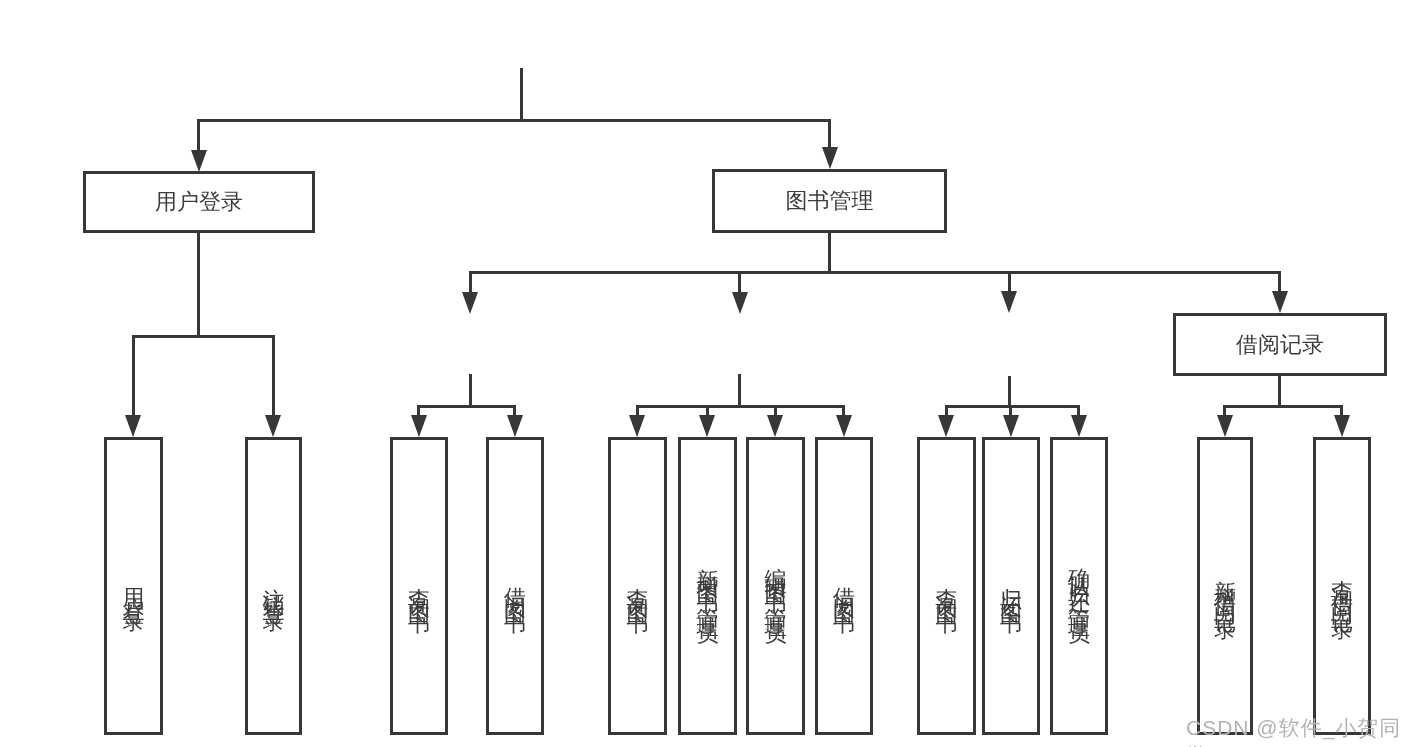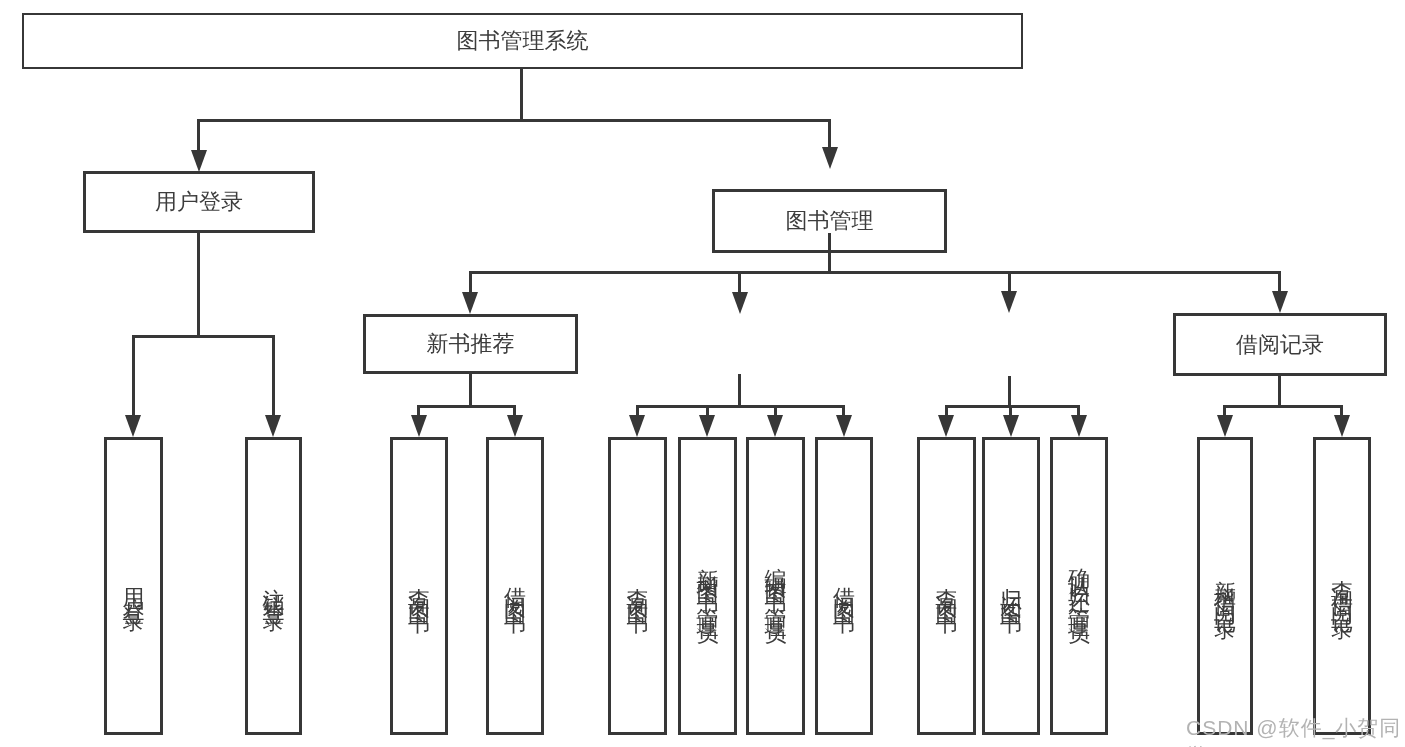--- a/index.html
+++ b/index.html
@@ -47,51 +47,49 @@
     color: var(--watermark, #b3b3b3);
     font-family: "Liberation Sans", sans-serif;
     z-index: 5;
   }
 </style>
 </head>
 <body>
 
 <div class="canvas">
 
-  <div class="box root-box" style="left:22px; top:13px; width:1001px; height:56px;">图书管理系统</div>
 
   <div class="vl" style="left:520px; top:68px; height:53px;"></div>
   <div class="hl" style="left:197px; top:119px; width:634px;"></div>
   <div class="vl" style="left:197px; top:119px; height:32px;"></div>
   <div class="ar" style="left:191px; top:150px;"></div>
   <div class="vl" style="left:828px; top:119px; height:30px;"></div>
   <div class="ar" style="left:822px; top:147px;"></div>
 
   <div class="box" style="left:83px; top:171px; width:232px; height:62px;">用户登录</div>
-  <div class="box" style="left:712px; top:169px; width:235px; height:64px;margin-top:20px;">图书管理</div>
+  <div class="box" style="left:712px; top:169px; width:235px; height:64px;">图书管理</div>
 
   <div class="vl" style="left:197px; top:233px; height:105px;"></div>
   <div class="hl" style="left:132px; top:335px; width:143px;"></div>
   <div class="vl" style="left:132px; top:335px; height:82px;"></div>
   <div class="ar" style="left:125px; top:415px;"></div>
   <div class="vl" style="left:272px; top:335px; height:82px;"></div>
   <div class="ar" style="left:265px; top:415px;"></div>
 
   <div class="vl" style="left:828px; top:233px; height:41px;"></div>
   <div class="hl" style="left:469px; top:271px; width:812px;"></div>
   <div class="vl" style="left:469px; top:271px; height:23px;"></div>
   <div class="ar" style="left:462px; top:292px;"></div>
   <div class="vl" style="left:738px; top:271px; height:23px;"></div>
   <div class="ar" style="left:732px; top:292px;"></div>
   <div class="vl" style="left:1008px; top:271px; height:23px;"></div>
   <div class="ar" style="left:1001px; top:291px;"></div>
   <div class="vl" style="left:1278px; top:271px; height:23px;"></div>
   <div class="ar" style="left:1272px; top:291px;"></div>
 
-  <div class="box" style="left:363px; top:314px; width:215px; height:60px;">新书推荐</div>
   <div class="box" style="left:1173px; top:313px; width:214px; height:63px;">借阅记录</div>
 
   <div class="vl" style="left:469px; top:374px; height:34px;"></div>
   <div class="hl" style="left:417px; top:405px; width:99px;"></div>
   <div class="vl" style="left:417px; top:405px; height:12px;"></div>
   <div class="ar" style="left:411px; top:415px;"></div>
   <div class="vl" style="left:513px; top:405px; height:12px;"></div>
   <div class="ar" style="left:507px; top:415px;"></div>
 
   <div class="vl" style="left:738px; top:374px; height:34px;"></div>

